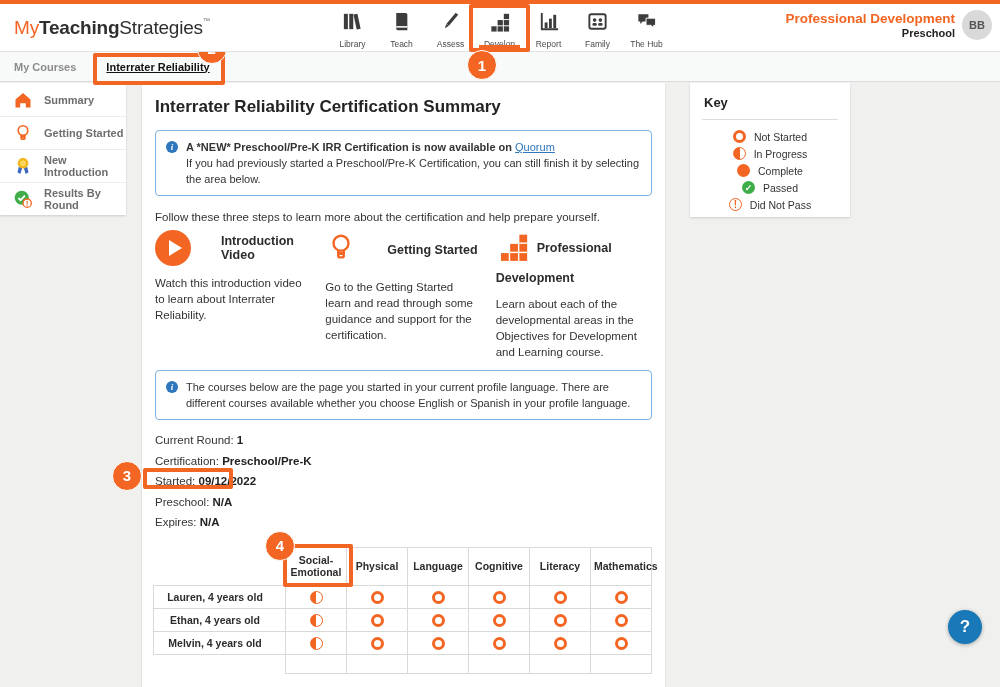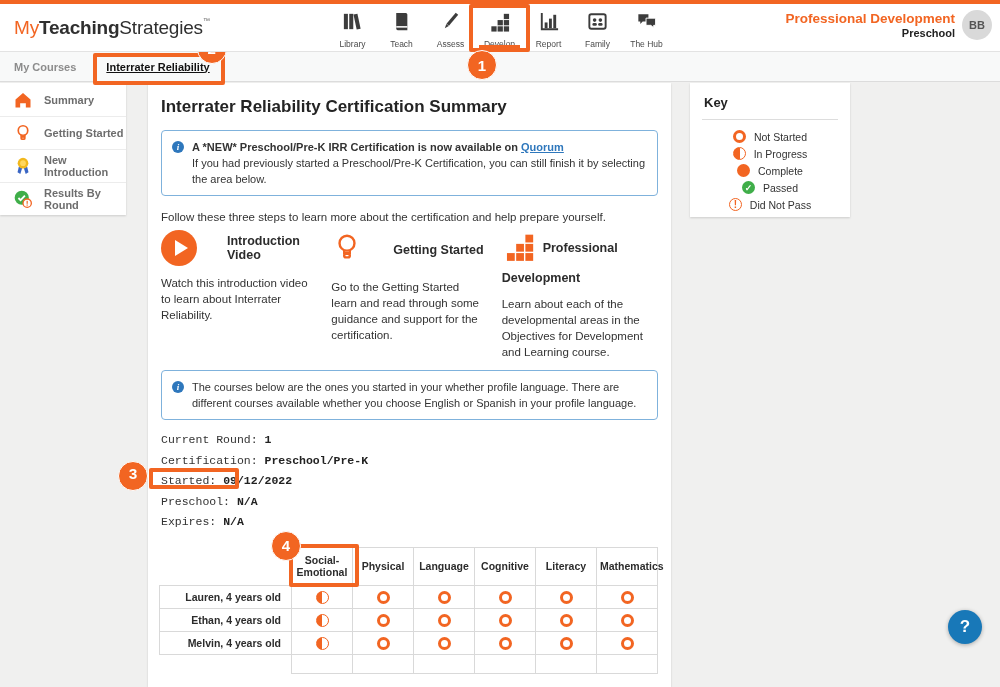--- a/index.html
+++ b/index.html
@@ -35,48 +35,48 @@
   .subnav-item{font-size:11px;cursor:pointer;font-weight:bold;}
   .subnav-item.muted{color:#8c8c8c;margin-left:14px;}
   .subnav-item.current{margin-left:30px;font-weight:bold;color:#111;text-decoration:underline;position:relative;}
   
   .sidebar{position:absolute;left:0;top:83px;width:126px;background:#fff;box-shadow:0 1px 2px rgba(0,0,0,.15);}
   .side-item{height:33px;display:flex;align-items:center;padding-left:13px;border-top:1px solid #ececec;cursor:pointer;}
   .side-item:first-child{border-top:none;}
   .side-icon{width:20px;height:20px;margin-right:11px;flex:0 0 20px;}
   .side-label{font-size:11px;font-weight:bold;color:#6d6d6d;}
   
-  .main-card{position:absolute;left:148px;top:83px;width:523px;height:604px;background:#fff;box-shadow:0 1px 2px rgba(0,0,0,.15);padding:13px 13px 0 13px;}
+  .main-card{position:absolute;left:142px;top:83px;width:523px;height:604px;background:#fff;box-shadow:0 1px 2px rgba(0,0,0,.15);padding:13px 13px 0 13px;}
   h1{font-size:17px;margin:1px 0 13px 0;color:#242424;}
   .notice{border:1px solid #7fb2dc;border-radius:4px;padding:8px 10px;display:flex;font-size:11px;color:#333;background:#fff;}
   .info-icon{width:12px;height:12px;border-radius:50%;background:var(--blue);color:#fff;font-size:9px;font-weight:bold;display:inline-flex;align-items:center;justify-content:center;flex:0 0 12px;margin-right:8px;margin-top:2px;font-family:"Liberation Serif",serif;font-style:italic;}
   .notice-line1{font-weight:bold;line-height:16px;}
-  .notice a{color:var(--blue);font-weight:bold;text-decoration:underline;cursor:pointer;}
+  .notice a{color:var(--blue);font-weight:normal;text-decoration:underline;cursor:pointer;}
   .notice-line2{line-height:16px;}
   .steps-intro{font-size:11.5px;margin:15px 0 6px 0;color:#333;}
   .steps{display:flex;gap:14px;}
   .step{flex:1;min-width:0;}
   .step-head{display:flex;align-items:center;min-height:38px;gap:22px;}
   .step-title{font-size:12.5px;font-weight:bold;margin-left:8px;color:#2c2c2c;}
   .step-head-inline{font-size:12.5px;font-weight:bold;line-height:19px;color:#2c2c2c;}
   .step-head-inline .blocks-wrap{display:inline-block;vertical-align:middle;margin-right:7px;}
   .play-icon{width:36px;height:36px;border-radius:50%;background:var(--orange);display:inline-flex;align-items:center;justify-content:center;flex:0 0 36px;}
   .play-icon::after{content:"";border-left:13px solid #fff;border-top:8px solid transparent;border-bottom:8px solid transparent;margin-left:4px;}
   .step-desc{font-size:11.5px;line-height:16px;color:#333;margin-top:8px;}
   .notice.second{margin-top:10px;}
   
-  .details{margin-top:10px;font-size:11.5px;color:#333;font-family:Liberation Mono, monospace;}
+  .details{margin-top:10px;font-size:11.5px;color:#333;}
   .detail-line{line-height:20.5px;position:relative;}
   .detail-line b{color:#222;}
   
   .ctable{margin-top:14px;margin-left:-2px;border-collapse:collapse;table-layout:fixed;width:498px;}
   .ctable th,.ctable td{border:1px solid #d9d9d9;}
   .ctable .corner{border:none;background:transparent;}
   .ctable thead th{height:38px;font-size:10.5px;color:#2c2c2c;padding:0 3px;position:relative;}
-  .ctable tbody th.rowlabel{font-size:10.5px;text-align:right;padding-right:10px;color:#2c2c2c;height:23px;font-weight:bold;}
+  .ctable tbody th.rowlabel{font-size:10.5px;padding-right:10px;color:#2c2c2c;height:23px;font-weight:bold;}
   .ctable td.cell{height:23px;text-align:center;}
   .ctable tr.emptyrow td{height:19px;}
   
   .dot{width:13px;height:13px;display:inline-block;border-radius:50%;vertical-align:middle;position:relative;}
   .dot[data-status="not-started"]{border:3px solid var(--orange);background:#fff;}
   .dot[data-status="in-progress"]{border:1.5px solid var(--orange);background:linear-gradient(90deg,var(--orange) 0 50%,#fff 50%);}
   .dot[data-status="complete"]{background:var(--orange);}
   .dot[data-status="passed"]{background:var(--green);}
   .dot[data-status="passed"]::after{content:"✓";color:#fff;position:absolute;inset:0;display:flex;align-items:center;justify-content:center;font-size:9px;font-weight:bold;}
   .dot[data-status="did-not-pass"]{border:1.5px solid var(--orange);background:#fff;}
@@ -277,21 +277,21 @@
               <rect x="10" y="17" width="5.5" height="5.5"></rect>
               <rect x="16.5" y="17" width="5.5" height="5.5"></rect>
             </svg></span><span>Professional Development</span>
       </div>
       <div class="step-desc">Learn about each of the developmental areas in the Objectives for Development and Learning course.</div>
     </div>
   </div>
 
   <div class="notice second">
     <span class="info-icon">i</span>
-    <div class="notice-line2">The courses below are the ones you started in your whether profile language. There are different courses available whether you choose English or Spanish in your profile language.</div>
+    <div class="notice-line2">The courses below are the page you started in your current profile language. There are different courses available whether you choose English or Spanish in your profile language.</div>
   </div>
 
   <div class="details">
     <div class="detail-line">
       <span>Current Round:</span>
       <b>1</b>
     </div>
     <div class="detail-line">
       <span>Certification:</span>
       <b>Preschool/Pre-K</b>

